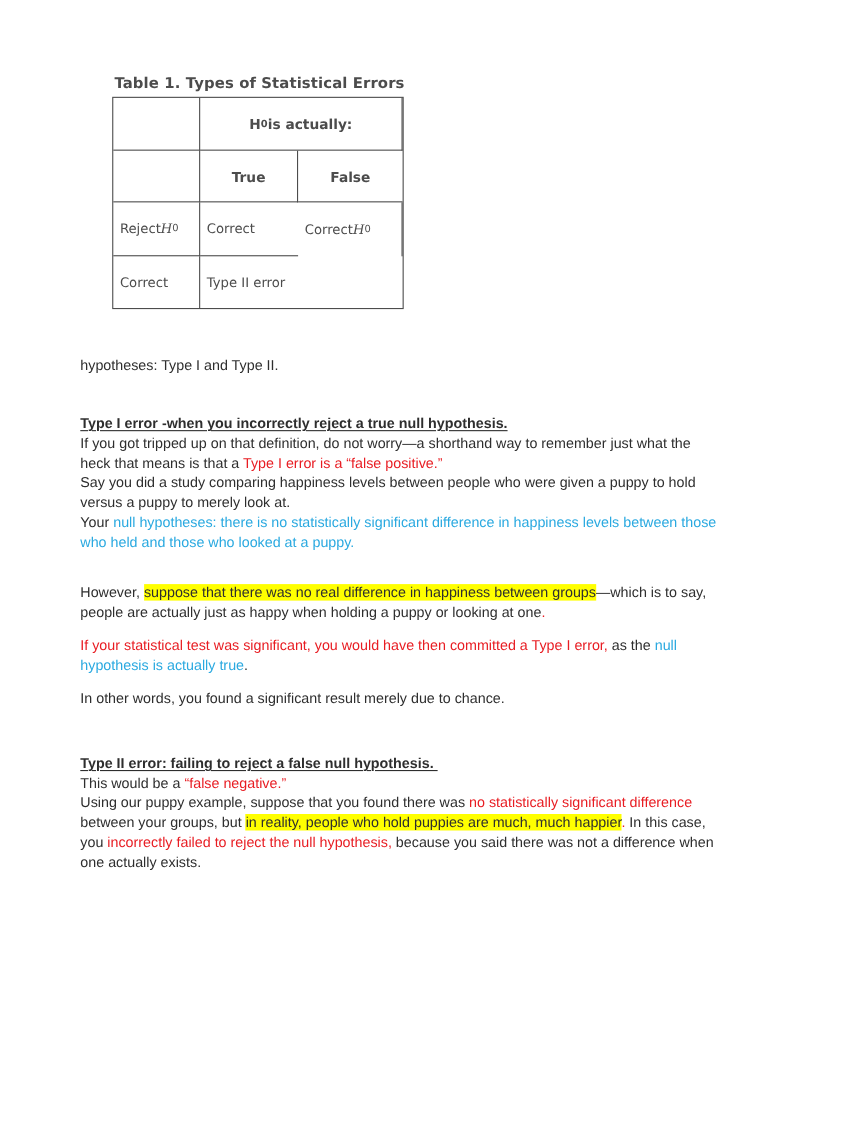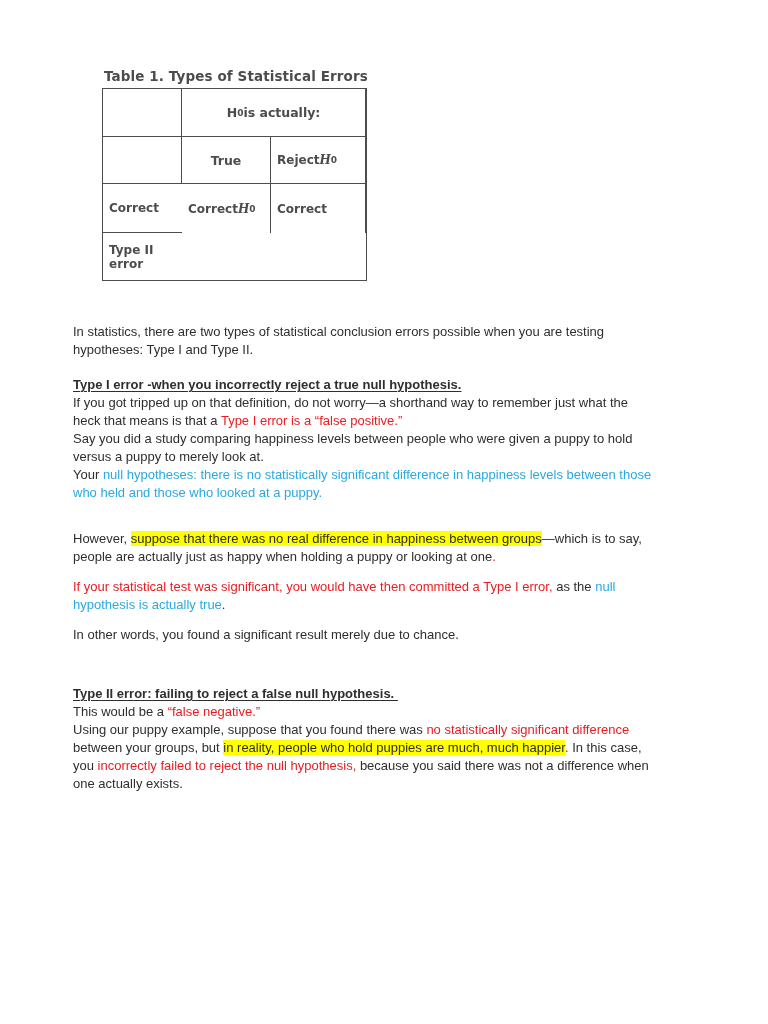--- a/index.html
+++ b/index.html
@@ -35,21 +35,21 @@
   .t-cell{
     box-sizing:border-box;
     border-right:1.5px solid var(--tink,#4c4c4c);
     border-bottom:1.5px solid var(--tink,#4c4c4c);
     display:flex;align-items:center;
   }
   .t-cell.no-r{border-right:none;}
   .t-cell.no-b{border-bottom:none;}
   .t-cell.hdr{font-weight:bold;font-size:12.5px;justify-content:center;}
   .t-cell.span2{grid-column:2/4;}
-  .t-cell.data{padding-left:6px;font-weight:bold;}
+  .t-cell.data{padding-left:6px;}
   .t-cell .lbl-h{font-style:italic;font-family:"DejaVu Serif",serif;}
   .t-grid sub{font-size:9px;line-height:0;}
 
   
   .block{
     position:absolute;left:73px;
     font-size:13px;line-height:18px;
     color:var(--body,#2e2e2e);
     white-space:pre;
   }
@@ -78,37 +78,38 @@
 
     <div class="t-cell"></div>
     <div class="t-cell hdr span2">
       <span>H</span>
         <sub>0</sub>
         <span> is actually:</span>
     </div>
 
     <div class="t-cell"></div>
     <div class="t-cell hdr">True</div>
+    <div class="t-cell hdr no-r">False</div>
 
     <div class="t-cell data">
       <span>Reject </span>
         <span class="lbl-h">H</span>
         <sub>0</sub>
     </div>
     <div class="t-cell data no-r">Correct</div>
 
     <div class="t-cell data no-b">
       <span>Correct </span>
         <span class="lbl-h">H</span>
         <sub>0</sub>
     </div>
     <div class="t-cell data no-b">Correct</div>
     <div class="t-cell data no-r no-b">Type II error</div>
   </div>
 
-  <div class="block b-intro"><div class="line"><span class="s-n">In statistics, there are two types of statistical conclusion errors possible when you are testing</span></div><div class="line"><span class="s-n">hypotheses: Type I and Type II.</span></div></div>
+  <div class="block b-intro"><div class="line"><span class="s-n">hypotheses: Type I and Type II.</span></div></div>
   <div class="block b-type1"><div class="line"><span class="s-h">Type I error -when you incorrectly reject a true null hypothesis.</span></div><div class="line"><span class="s-n">If you got tripped up on that definition, do not worry—a shorthand way to remember just what the</span></div><div class="line"><span class="s-n">heck that means is that a </span><span class="s-r">Type I error is a “false positive.”</span></div><div class="line"><span class="s-n">Say you did a study comparing happiness levels between people who were given a puppy to hold</span></div><div class="line"><span class="s-n">versus a puppy to merely look at.</span></div><div class="line"><span class="s-n">Your </span><span class="s-bl">null hypotheses: there is no statistically significant difference in happiness levels between those</span></div><div class="line"><span class="s-bl">who held and those who looked at a puppy.</span></div></div>
   <div class="block b-however"><div class="line"><span class="s-n">However, </span><span class="s-y">suppose that there was no real difference in happiness between groups</span><span class="s-n">—which is to say,</span></div><div class="line"><span class="s-n">people are actually just as happy when holding a puppy or looking at one</span><span class="s-r">.</span></div></div>
   <div class="block b-consequence"><div class="line"><span class="s-r">If your statistical test was significant, you would have then committed a Type I error,</span><span class="s-n"> as the </span><span class="s-bl">null</span></div><div class="line"><span class="s-bl">hypothesis is actually true</span><span class="s-n">.</span></div></div>
   <div class="block b-chance"><div class="line"><span class="s-n">In other words, you found a significant result merely due to chance.</span></div></div>
   <div class="block b-type2"><div class="line"><span class="s-h">Type II error: failing to reject a false null hypothesis.&nbsp;</span></div><div class="line"><span class="s-n">This would be a </span><span class="s-r">“false negative.”</span></div><div class="line"><span class="s-n">Using our puppy example, suppose that you found there was </span><span class="s-r">no statistically significant difference</span></div><div class="line"><span class="s-n">between your groups, but </span><span class="s-yn">in reality, people who hold puppies are much, much happier</span><span class="s-r">.</span><span class="s-n"> In this case,</span></div><div class="line"><span class="s-n">you </span><span class="s-r">incorrectly failed to reject the null hypothesis,</span><span class="s-n"> because you said there was not a difference when</span></div><div class="line"><span class="s-n">one actually exists.</span></div></div>
 
 </div>
 
 </body></html>

